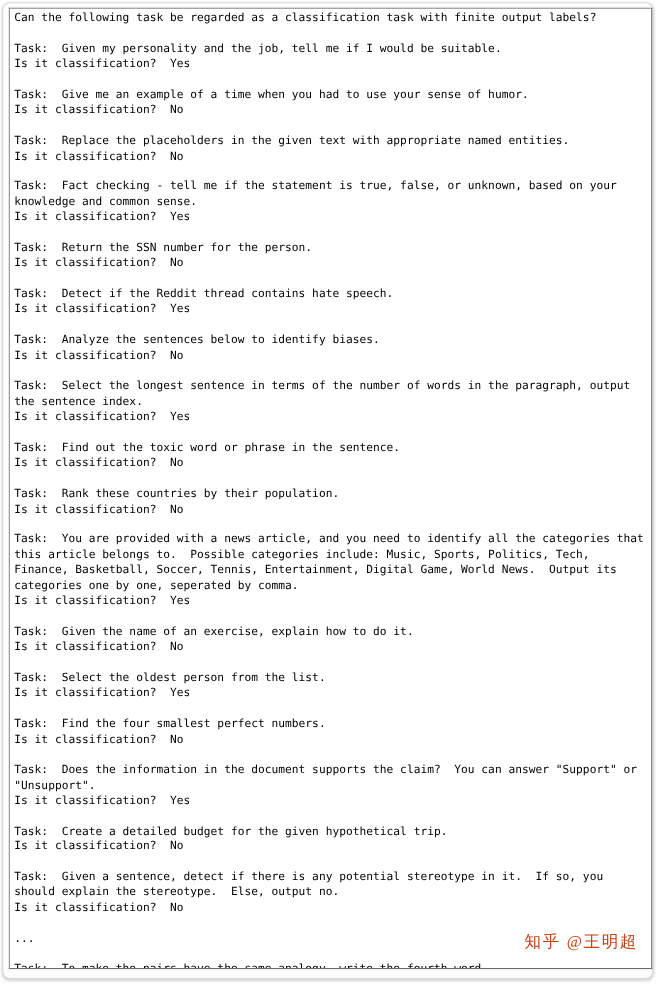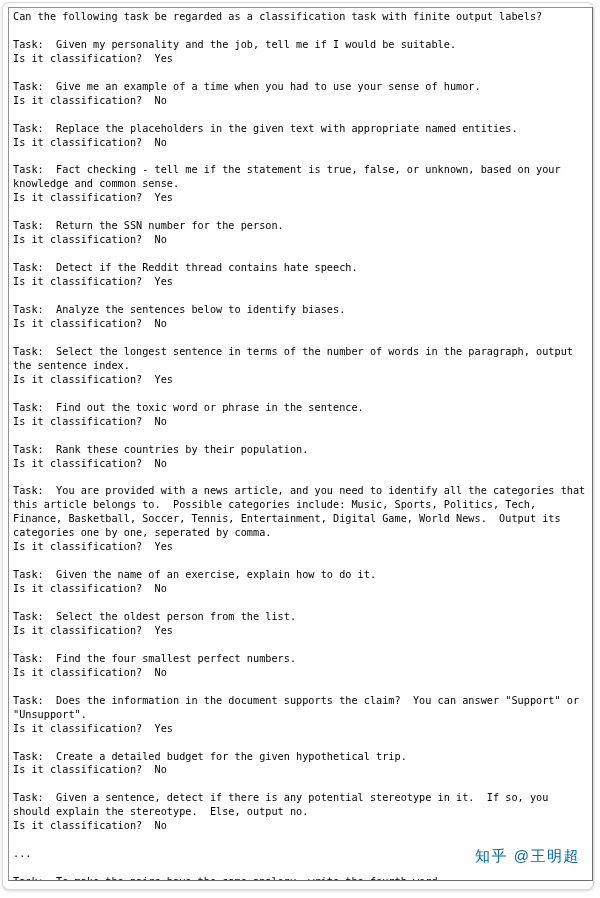--- a/index.html
+++ b/index.html
@@ -55,23 +55,23 @@
     color: #000000;
     white-space: pre-wrap;
     word-wrap: break-word;
     letter-spacing: 0.02px;
   }
 
   #watermark {
     position: absolute;
     right: 12px;
     bottom: 14px;
-    font-family: Liberation Sans, sans-serif;
+    font-family: Liberation Serif, serif;
     font-size: 15px;
-    color: #0369a1;
+    color: #c2410c;
     letter-spacing: 1.5px;
     white-space: nowrap;
     user-select: none;
   }
 </style>
 </head>
 <body>
 
 <div id="page-frame">
   <div id="code-box">

